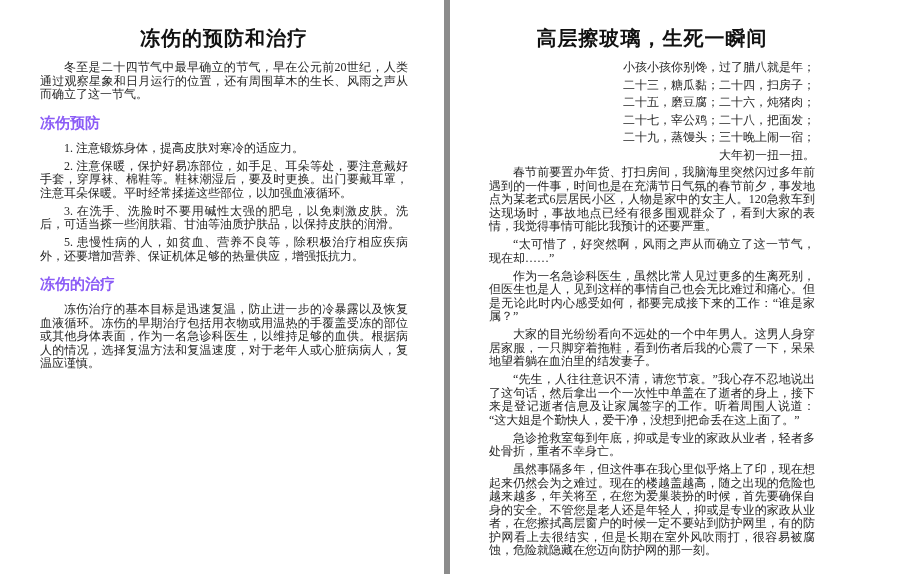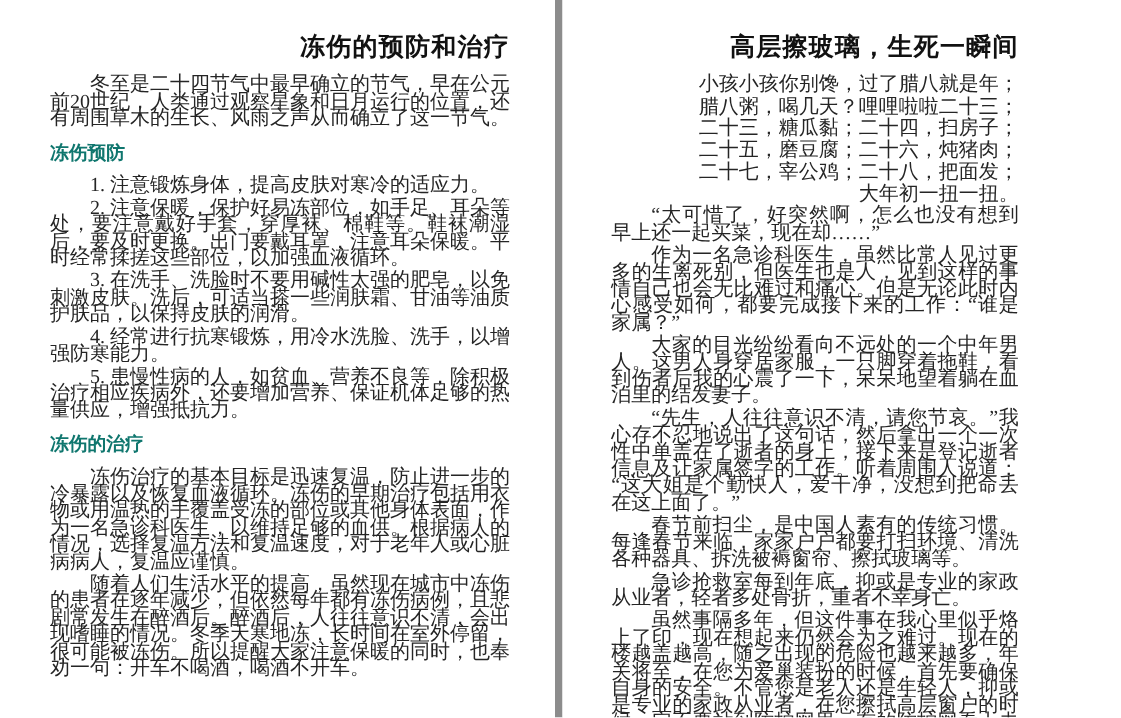--- a/index.html
+++ b/index.html
@@ -32,34 +32,34 @@
     flex: none;
   }
   .page-right {
     width: 400px;
     padding: 27px 35px 0 39px;
   }
   h1.page-title {
     font-size: 20px;
     line-height: 22px;
     font-weight: bold;
-    text-align: right;
+    text-align: center;
     margin: 0 0 12px 0;
     color: #111111;
     letter-spacing: 1px;
   }
   h2.section-heading {
     font-size: 15px;
     line-height: 17px;
     font-weight: bold;
     margin: 13px 0 10px 0;
-    color: #0f766e;
+    color: #8b5cf6;
   }
   p.body-para {
-    font-size: 16px;
+    font-size: 12px;
     line-height: 13.5px;
     margin: 0 0 4.5px 0;
     text-indent: 2em;
     text-align: justify;
     word-break: break-all;
   }
   .poem p.body-para {
     text-align: right;
     margin-bottom: 4px;
   }
@@ -71,45 +71,43 @@
 
   <div class="page page-left">
     <h1 class="page-title">冻伤的预防和治疗</h1>
 
     <p class="body-para">冬至是二十四节气中最早确立的节气，早在公元前20世纪，人类通过观察星象和日月运行的位置，还有周围草木的生长、风雨之声从而确立了这一节气。</p>
 
     <h2 class="section-heading">冻伤预防</h2>
     <p class="body-para">1. 注意锻炼身体，提高皮肤对寒冷的适应力。</p>
     <p class="body-para">2. 注意保暖，保护好易冻部位，如手足、耳朵等处，要注意戴好手套，穿厚袜、棉鞋等。鞋袜潮湿后，要及时更换。出门要戴耳罩，注意耳朵保暖。平时经常揉搓这些部位，以加强血液循环。</p>
     <p class="body-para">3. 在洗手、洗脸时不要用碱性太强的肥皂，以免刺激皮肤。洗后，可适当搽一些润肤霜、甘油等油质护肤品，以保持皮肤的润滑。</p>
-    <p class="body-para">4. 经常进行抗寒锻炼，用冷水洗脸、洗手，以增强防寒能力。</p>
     <p class="body-para">5. 患慢性病的人，如贫血、营养不良等，除积极治疗相应疾病外，还要增加营养、保证机体足够的热量供应，增强抵抗力。</p>
 
     <h2 class="section-heading">冻伤的治疗</h2>
     <p class="body-para">冻伤治疗的基本目标是迅速复温，防止进一步的冷暴露以及恢复血液循环。冻伤的早期治疗包括用衣物或用温热的手覆盖受冻的部位或其他身体表面，作为一名急诊科医生，以维持足够的血供。根据病人的情况，选择复温方法和复温速度，对于老年人或心脏病病人，复温应谨慎。</p>
-    <p class="body-para">随着人们生活水平的提高，虽然现在城市中冻伤的患者在逐年减少，但依然每年都有冻伤病例，且悲剧常发生在醉酒后。醉酒后，人往往意识不清，会出现嗜睡的情况。冬季天寒地冻，长时间在室外停留，很可能被冻伤。所以提醒大家注意保暖的同时，也奉劝一句：开车不喝酒，喝酒不开车。</p>
   </div>
 
   <div class="page-divider"></div>
 
   <div class="page page-right">
     <h1 class="page-title">高层擦玻璃，生死一瞬间</h1>
 
     <div class="poem">
       <p class="body-para">小孩小孩你别馋，过了腊八就是年；</p>
-      <p class="body-para">腊八粥，喝几天？哩哩啦啦二十三；</p>
       <p class="body-para">二十三，糖瓜黏；二十四，扫房子；</p>
       <p class="body-para">二十五，磨豆腐；二十六，炖猪肉；</p>
       <p class="body-para">二十七，宰公鸡；二十八，把面发；</p>
+      <p class="body-para">二十九，蒸馒头；三十晚上闹一宿；</p>
       <p class="body-para">大年初一扭一扭。</p>
     </div>
 
-    <p class="body-para">“太可惜了，好突然啊，怎么也没有想到早上还一起买菜，现在却……”</p>
+    <p class="body-para">春节前要置办年货、打扫房间，我脑海里突然闪过多年前遇到的一件事，时间也是在充满节日气氛的春节前夕，事发地点为某老式6层居民小区，人物是家中的女主人。120急救车到达现场时，事故地点已经有很多围观群众了，看到大家的表情，我觉得事情可能比我预计的还要严重。</p>
+    <p class="body-para">“太可惜了，好突然啊，风雨之声从而确立了这一节气，现在却……”</p>
     <p class="body-para">作为一名急诊科医生，虽然比常人见过更多的生离死别，但医生也是人，见到这样的事情自己也会无比难过和痛心。但是无论此时内心感受如何，都要完成接下来的工作：“谁是家属？”</p>
     <p class="body-para">大家的目光纷纷看向不远处的一个中年男人。这男人身穿居家服，一只脚穿着拖鞋，看到伤者后我的心震了一下，呆呆地望着躺在血泊里的结发妻子。</p>
     <p class="body-para">“先生，人往往意识不清，请您节哀。”我心存不忍地说出了这句话，然后拿出一个一次性中单盖在了逝者的身上，接下来是登记逝者信息及让家属签字的工作。听着周围人说道：“这大姐是个勤快人，爱干净，没想到把命丢在这上面了。”</p>
-    <p class="body-para">春节前扫尘，是中国人素有的传统习惯。每逢春节来临，家家户户都要打扫环境、清洗各种器具、拆洗被褥窗帘、擦拭玻璃等。</p>
     <p class="body-para">急诊抢救室每到年底，抑或是专业的家政从业者，轻者多处骨折，重者不幸身亡。</p>
     <p class="body-para">虽然事隔多年，但这件事在我心里似乎烙上了印，现在想起来仍然会为之难过。现在的楼越盖越高，随之出现的危险也越来越多，年关将至，在您为爱巢装扮的时候，首先要确保自身的安全。不管您是老人还是年轻人，抑或是专业的家政从业者，在您擦拭高层窗户的时候一定不要站到防护网里，有的防护网看上去很结实，但是长期在室外风吹雨打，很容易被腐蚀，危险就隐藏在您迈向防护网的那一刻。</p>
 
   </div>
 
 </div>
 
 </body></html>

